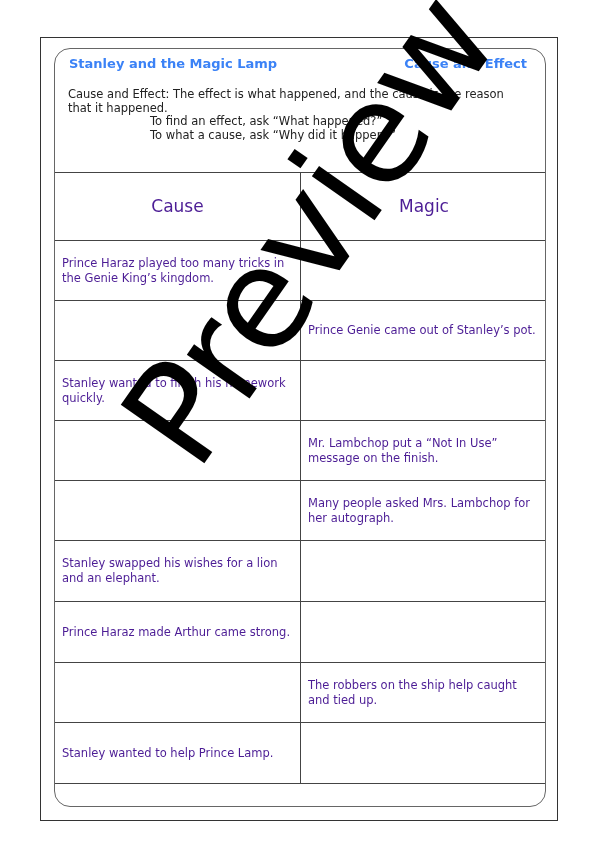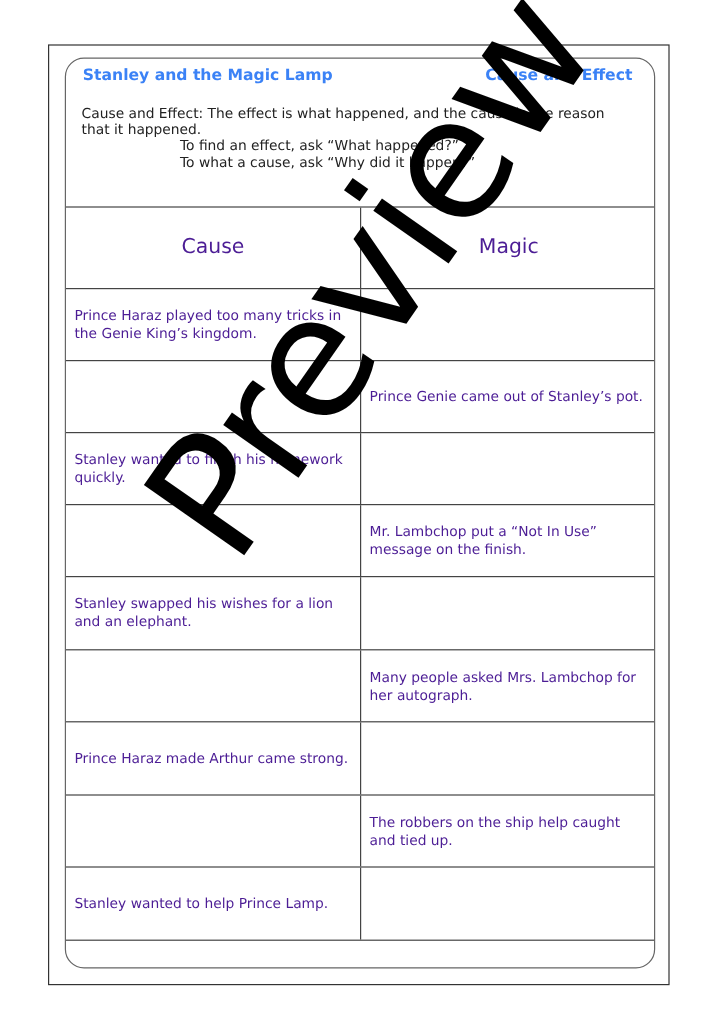--- a/index.html
+++ b/index.html
@@ -50,27 +50,27 @@
       <div class="cell">Prince Genie came out of Stanley’s pot.</div>
     </div>
     <div class="row" style="height:60px">
       <div class="cell l">Stanley wanted to finish his homework quickly.</div>
       <div class="cell"></div>
     </div>
     <div class="row" style="height:60px">
       <div class="cell l"></div>
       <div class="cell">Mr. Lambchop put a “Not In Use” message on the finish.</div>
     </div>
+    <div class="row" style="height:60px">
+      <div class="cell l"></div>
+      <div class="cell">Many people asked Mrs. Lambchop for her autograph.</div>
+    </div>
     <div class="row" style="height:61px">
       <div class="cell l">Stanley swapped his wishes for a lion and an elephant.</div>
       <div class="cell"></div>
-    </div>
-    <div class="row" style="height:60px">
-      <div class="cell l"></div>
-      <div class="cell">Many people asked Mrs. Lambchop for her autograph.</div>
     </div>
     <div class="row" style="height:61px">
       <div class="cell l">Prince Haraz made Arthur came strong.</div>
       <div class="cell"></div>
     </div>
     <div class="row" style="height:60px">
       <div class="cell l"></div>
       <div class="cell">The robbers on the ship help caught and tied up.</div>
     </div>
     <div class="row" style="height:61px">

